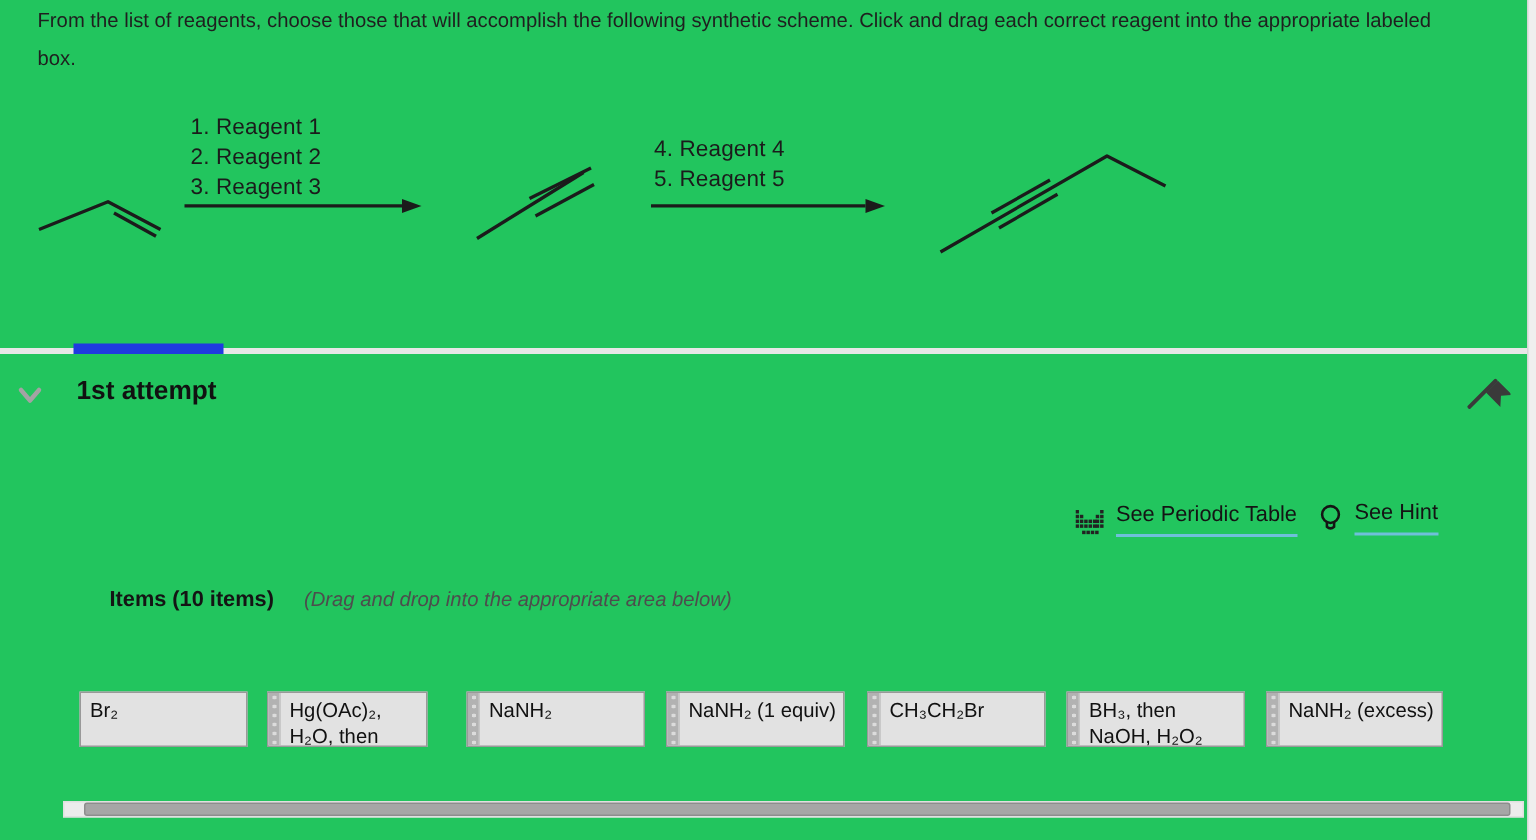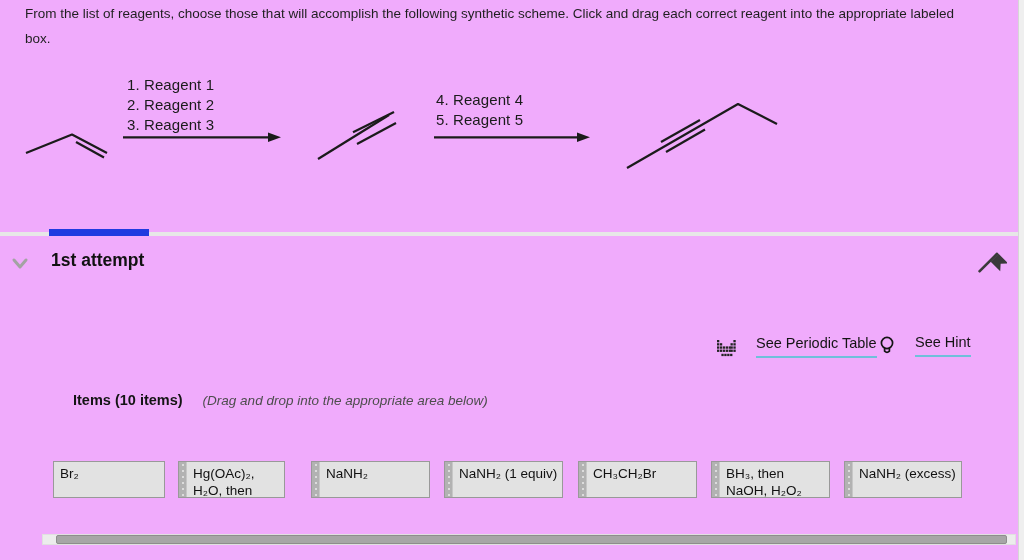--- a/index.html
+++ b/index.html
@@ -1,19 +1,19 @@
 <!DOCTYPE html>
 <html><head>
 <meta charset="utf-8">
 <style>
   * { margin:0; padding:0; box-sizing:border-box; }
   html,body { background:#fff; }
   .canvas {
     position:relative; width:1024px; height:560px; overflow:hidden;
-    background:#f0abfc;
+    background:#22c55e;
     font-family:"Liberation Sans","DejaVu Sans",sans-serif;
     color:#1b1b1b;
   }
   .abs { position:absolute; }
 
   
   .instructions {
     left:25px; top:1px; width:942px;
     font-size:13.5px; line-height:25px; color:#1f1f1f;
   }
@@ -25,21 +25,21 @@
 
   
   .divider { left:0; top:232px; width:1019px; height:4px; background:#e7e7e7; }
   .progress { left:49px; top:229px; width:100px; height:7px; }
 
   .attempt-title { left:51px; top:250px; font-size:17.5px; font-weight:bold; color:#111; }
   .chevron-btn { left:10px; top:254px; width:22px; height:18px; cursor:pointer; background:none; border:none; }
   .flag-btn { left:971px; top:243px; width:38px; height:42px; cursor:pointer; background:none; border:none; }
 
   
-  .link-row { display:flex; align-items:flex-end; gap:20px; cursor:pointer; }
+  .link-row { display:flex; align-items:flex-end; gap:8px; cursor:pointer; }
   .link-periodic { left:717px; top:334px; }
   .link-hint { left:879px; top:333px; }
   .link-label {
     font-size:14.5px; color:#141414; line-height:19px;
     padding-bottom:3px; border-bottom:2px solid #6fc0da;
   }
 
   
   .items-heading { left:73px; top:392px; font-size:14.5px; }
   .items-heading .hd { font-weight:bold; color:#141414; }

